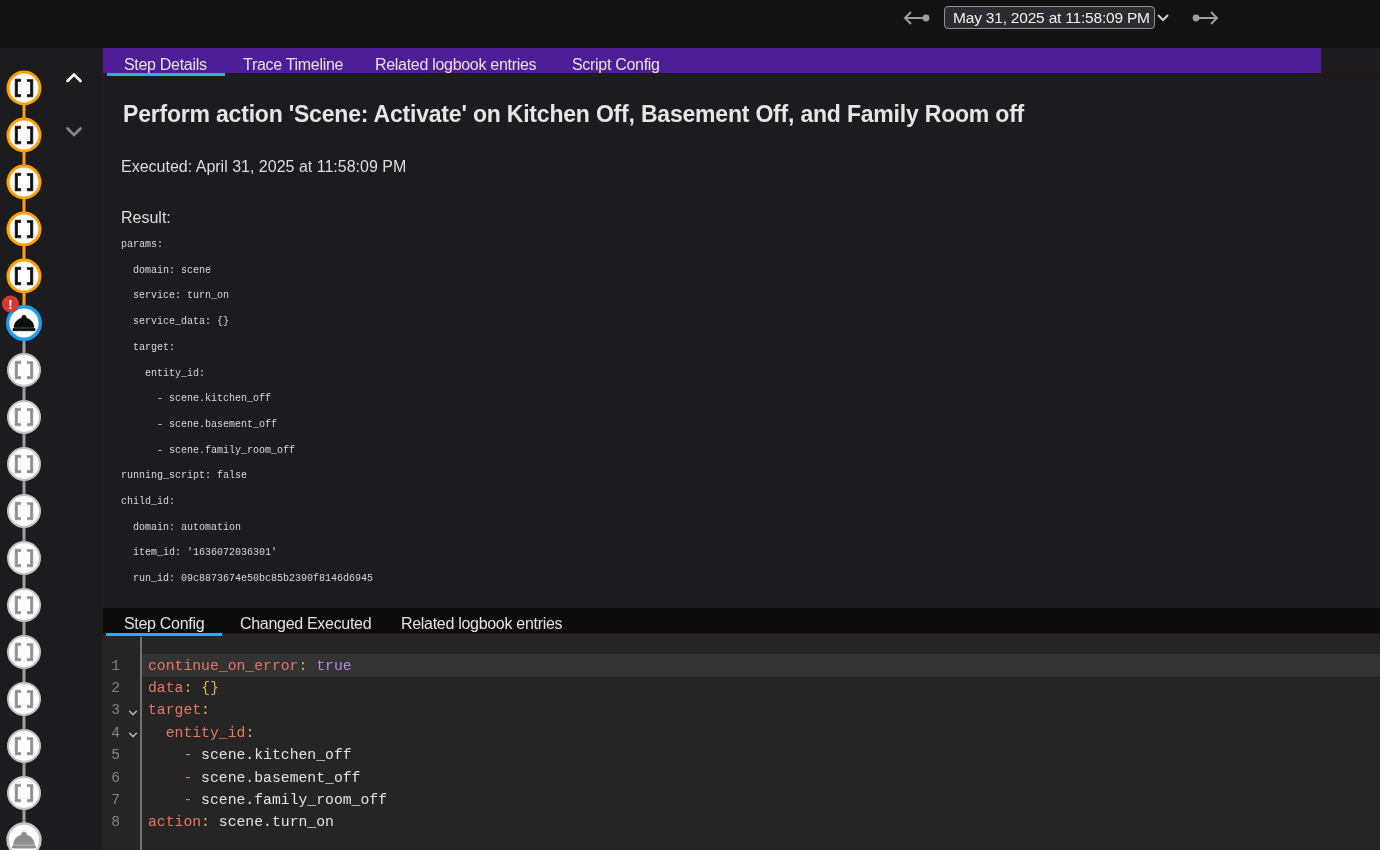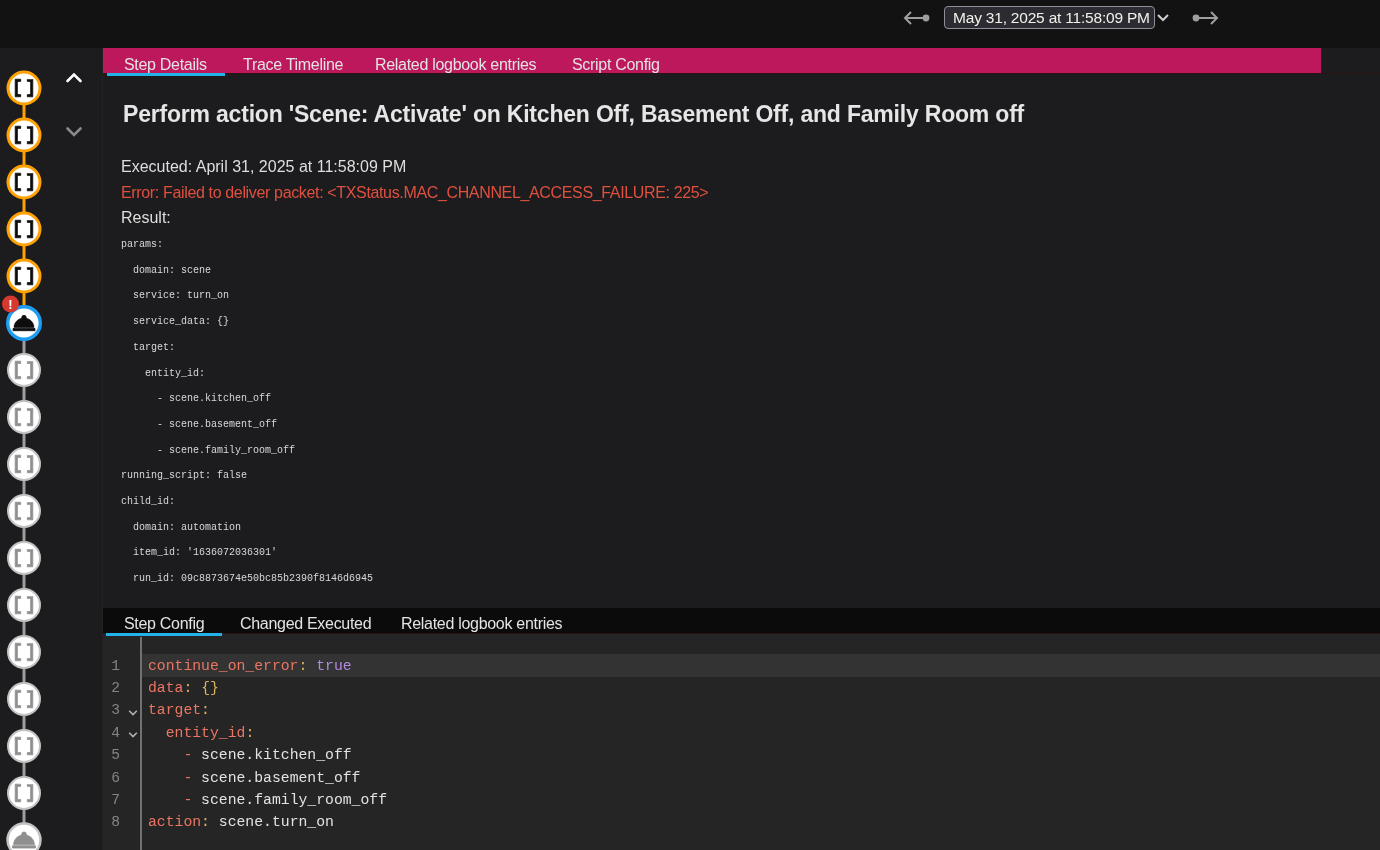--- a/index.html
+++ b/index.html
@@ -13,21 +13,21 @@
 #select { left:944px; top:6px; width:211px; height:23px; background:#2b2b31;
   border:1px solid #8f8f98; border-radius:4px; color:#f2f2ea; font-size:15.5px;
   letter-spacing:-0.2px; line-height:21px; padding-left:8px; }
 #selchev { left:1154px; top:5px; width:18px; height:24px; }
 
 
 #sidebar { left:0; top:48px; width:103px; height:802px; background:#1c1c1e;
   border-right:1px solid #232323; }
 
 
-#tabbar1 { left:103px; top:48px; width:1218px; height:25px; background:#be185d;padding-left:20px; }
+#tabbar1 { left:103px; top:48px; width:1218px; height:25px; background:#4c1d95;padding-left:20px; }
 #maroon1 { left:103px; top:73px; width:1277px; height:1px; background:#2c1212; }
 #maroon2 { left:103px; top:633px; width:1277px; height:1px; background:#2c1212; }
 #tabbar2 { left:103px; top:608px; width:1277px; height:25px; background:#0b0b0b; }
 .tab { position:absolute; color:#e3e3e3; font-size:16px; letter-spacing:-0.3px; white-space:nowrap; }
 #underline1 { left:107px; top:73px; width:118px; height:3px; background:#24b2ea; z-index:5; }
 #underline2 { left:106px; top:633px; width:116px; height:3px; background:#24b2ea; z-index:5; }
 
 #pane { left:103px; top:74px; width:1277px; height:534px; background:#1c1c1e; }
 
 #heading { left:123px; top:101px; color:#e6e6e6; font-size:23px; font-weight:bold;
@@ -155,21 +155,20 @@
     <div class="tab" style="left:140px;top:8px">Trace Timeline</div>
     <div class="tab" style="left:272px;top:8px">Related logbook entries</div>
     <div class="tab" style="left:469px;top:8px">Script Config</div>
   </div>
   <div id="underline1" class="abs"></div>
   <div id="maroon1" class="abs"></div>
 
   <div id="pane" class="abs"></div>
   <div id="heading" class="abs">Perform action 'Scene: Activate' on Kitchen Off, Basement Off, and Family Room off</div>
   <div class="infoline" style="top:158px">Executed: April 31, 2025 at 11:58:09 PM</div>
-  <div class="infoline" id="errline" style="top:184px">Error: Failed to deliver packet: &lt;TXStatus.MAC_CHANNEL_ACCESS_FAILURE: 225&gt;</div>
   <div class="infoline" style="top:209px">Result:</div>
   <pre id="resultpre" class="abs">params:
   domain: scene
   service: turn_on
   service_data: {}
   target:
     entity_id:
       - scene.kitchen_off
       - scene.basement_off
       - scene.family_room_off

